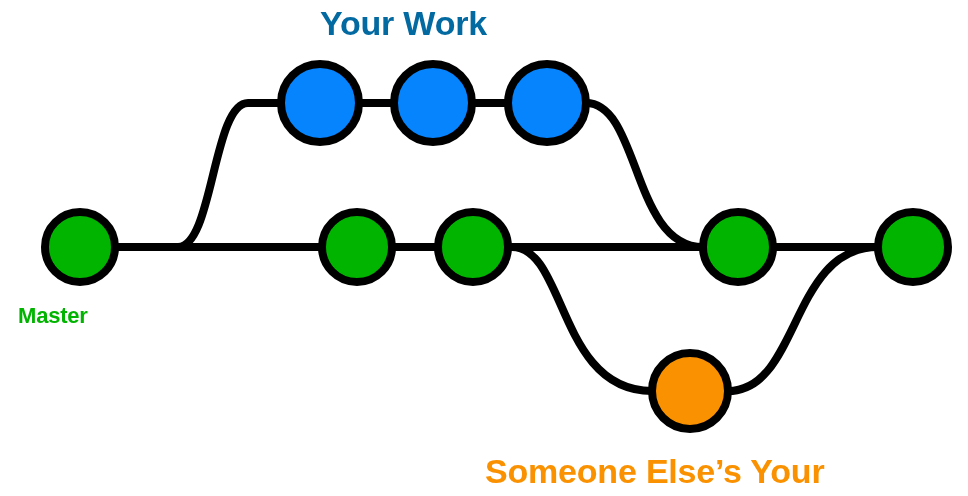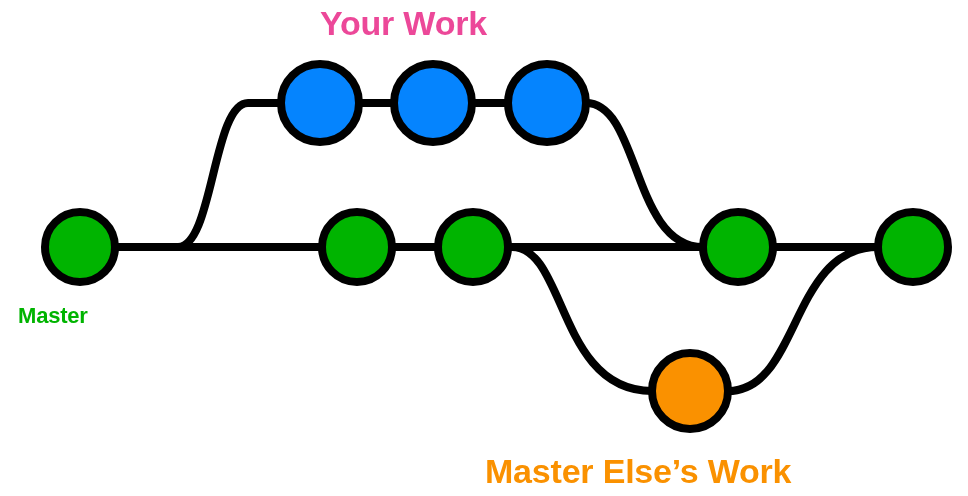--- a/index.html
+++ b/index.html
@@ -68,19 +68,19 @@
       <circle class="commit-node" cx="913" cy="247" r="35" fill="#00B400" stroke="#000000" stroke-width="8"></circle>
 
       <circle class="commit-node" cx="320" cy="103" r="39" fill="#0584FE" stroke="#000000" stroke-width="8"></circle>
       <circle class="commit-node" cx="433" cy="103" r="39" fill="#0584FE" stroke="#000000" stroke-width="8"></circle>
       <circle class="commit-node" cx="547" cy="103" r="39" fill="#0584FE" stroke="#000000" stroke-width="8"></circle>
 
       <circle class="commit-node" cx="690" cy="391" r="38" fill="#FA9100" stroke="#000000" stroke-width="8"></circle>
     </g>
   </svg>
 
-  <div class="branch-label" id="label-your-work" style="position: absolute; left: 320px; top: 4px; color: #ec4899; font-size: 34px;">Your Work</div>
+  <div class="branch-label" id="label-your-work" style="position: absolute; left: 320px; top: 4px; color: #0369a1; font-size: 34px;">Your Work</div>
 
   <div class="branch-label" id="label-master" style="position: absolute; left: 18px; top: 303px; color: rgb(0, 180, 0); font-size: 22px;">Master</div>
 
-  <div class="branch-label" id="label-someone-else" style="position: absolute; left: 485px; top: 452px; color: rgb(250, 145, 0); font-size: 34px;">Master Else’s Work</div>
+  <div class="branch-label" id="label-someone-else" style="position: absolute; left: 485px; top: 452px; color: rgb(250, 145, 0); font-size: 34px;">Someone Else’s Your</div>
 
 </div>
 
 </body></html>

